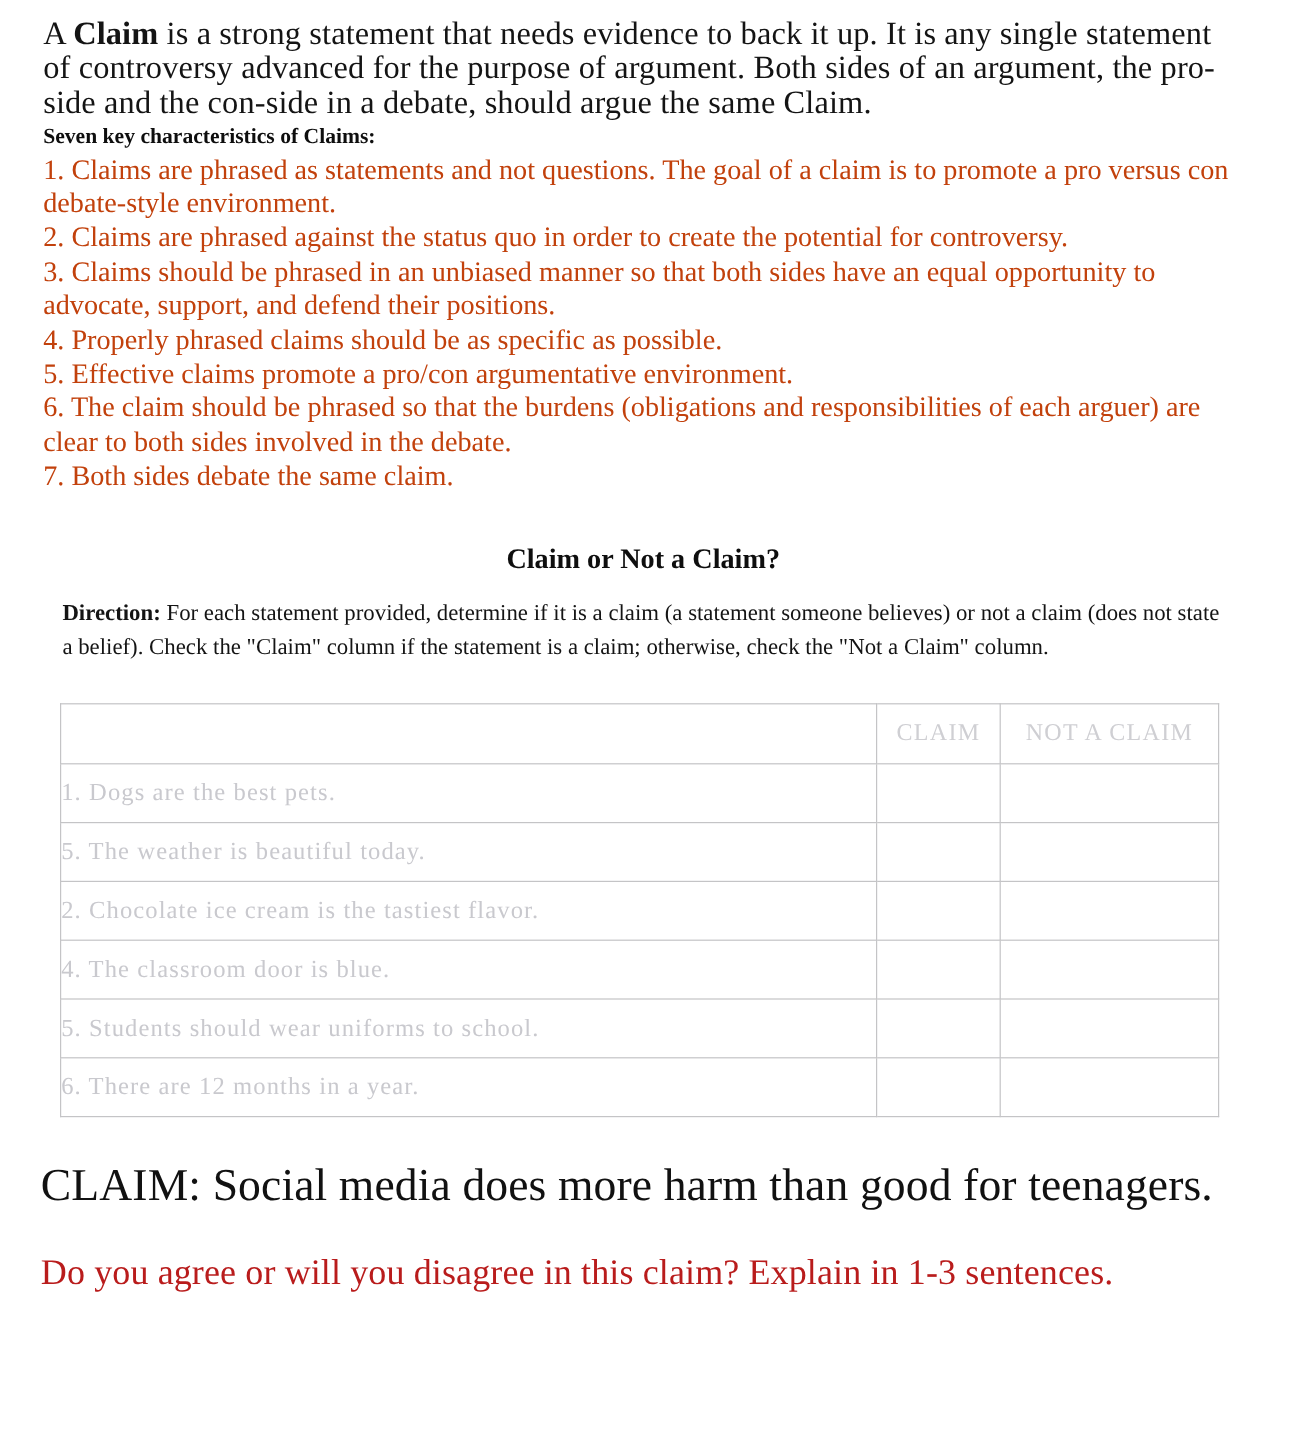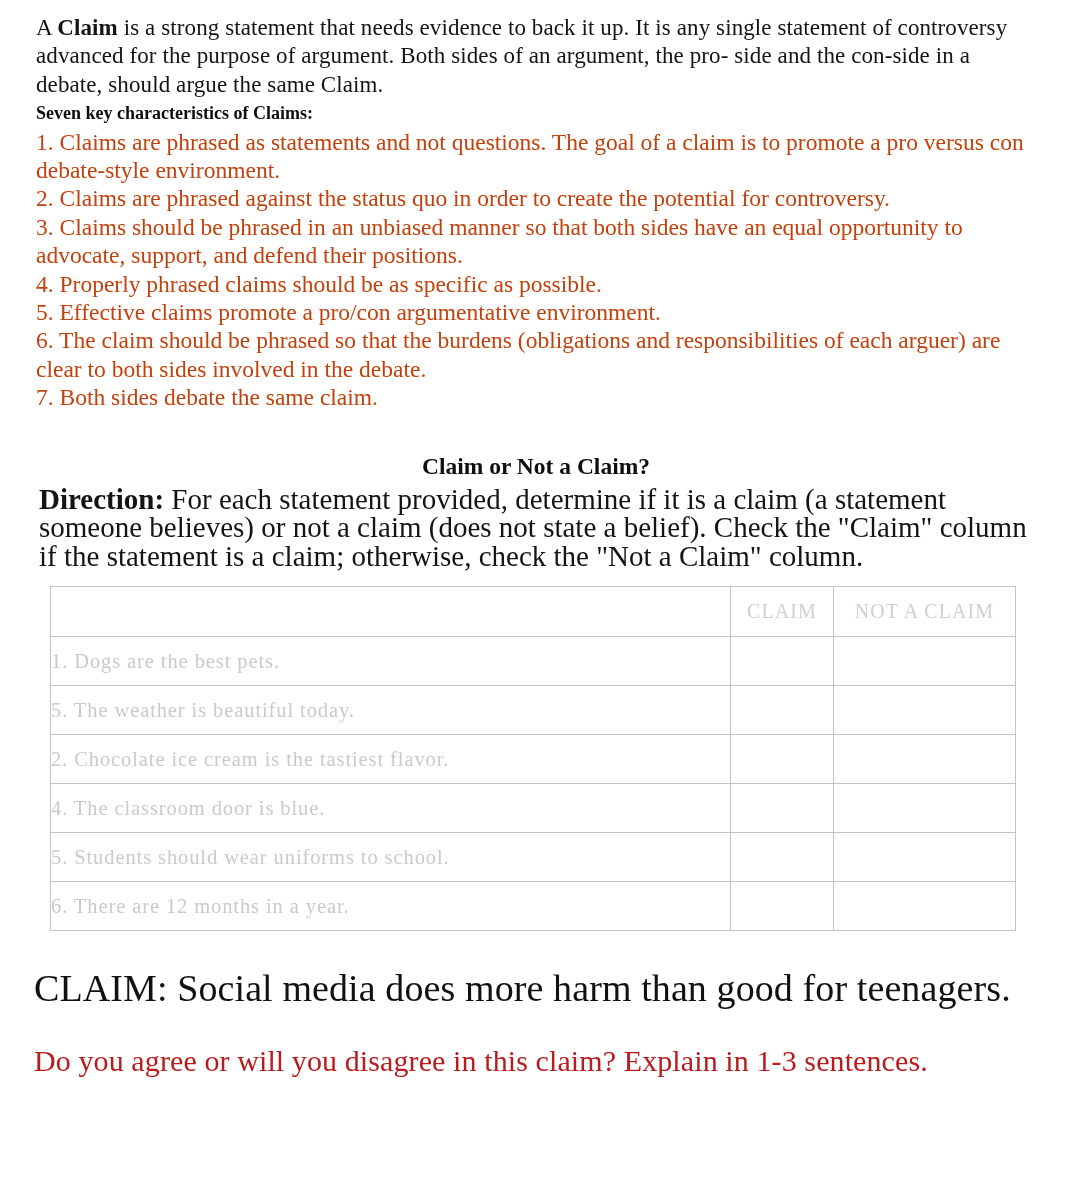--- a/index.html
+++ b/index.html
@@ -30,21 +30,21 @@
 
   
   .intro-block {
     position: absolute;
     left: 36px;
     top: 14px;
     width: 1000px;
   }
 
   .body-line {
-    font-size: 23px;
+    font-size: 27px;
     line-height: 28.4px;
     color: #141414;
     letter-spacing: 0.1px;
     text-align: left;
     margin: 0;
   }
 
   .body-line b,
   .inline-bold {
     font-weight: bold;
@@ -84,22 +84,22 @@
   }
 
   
   .direction-block {
     position: absolute;
     left: 36px;
     top: 482px;
     width: 1005px;
   }
   .direction-block p {
-    margin: 3px;
-    font-size: 29px;
+    margin: 16px;
+    font-size: 19px;
     line-height: 28.4px;
     color: #141414;
   }
 
   
   .claim-table-wrap {
     position: absolute;
     left: 50px;
     top: 586px;
     width: 965px;

